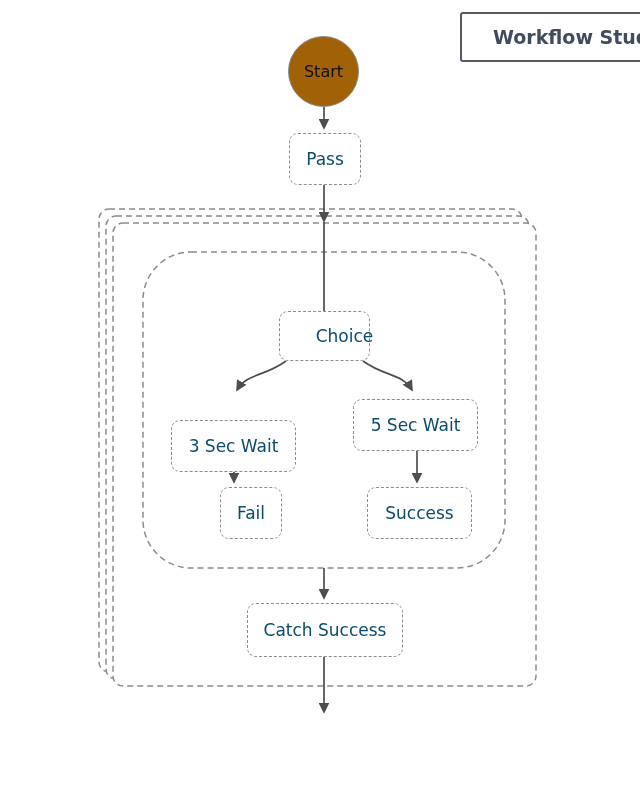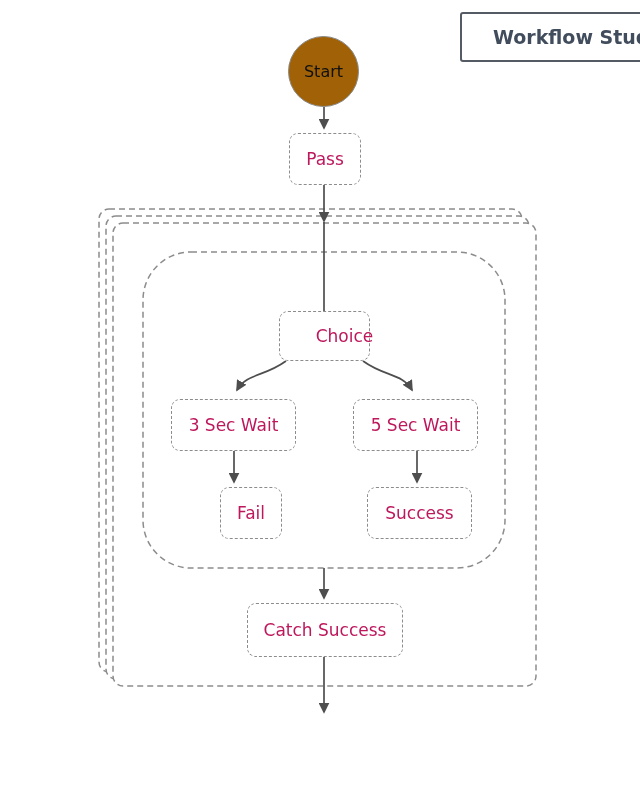--- a/index.html
+++ b/index.html
@@ -27,21 +27,21 @@
     position: absolute;
     z-index: 3;
     box-sizing: border-box;
     background: #ffffff;
     border: 1.6px dashed #8c8c8c;
     border-radius: 9px;
     display: flex;
     align-items: center;
     justify-content: center;
     font-size: 17px;
-    color: #be185d;
+    color: #0c4a6e;
     white-space: nowrap;
     cursor: pointer;
   }
   
   .terminal-node {
     position: absolute;
     z-index: 3;
     box-sizing: border-box;
     background: #a16207;
     border: 1.6px solid #8a8a8a;
@@ -50,21 +50,21 @@
     align-items: center;
     justify-content: center;
     font-size: 16px;
     color: #101010;
   }
   #node-start { left: 288px; top: 36px;  width: 71px; height: 71px; }
   #node-end   { left: 293px; top: 718px; width: 62px; height: 62px; }
 
   #node-pass    { left: 289px; top: 133px; width: 72px;  height: 52px; }
   #node-choice  { left: 279px; top: 311px; width: 91px;  height: 50px; padding-left: 40px; }
-  #node-wait3   { left: 171px; top: 399px; width: 125px; height: 52px; }
+  #node-wait3   { left: 171px; top: 420px; width: 125px; height: 52px; }
   #node-wait5   { left: 353px; top: 399px; width: 125px; height: 52px; }
   #node-fail    { left: 220px; top: 487px; width: 62px;  height: 52px; }
   #node-success { left: 367px; top: 487px; width: 105px; height: 52px; }
   #node-catch   { left: 247px; top: 603px; width: 156px; height: 54px; }
 
   
   #workflow-title-box {
     position: absolute;
     left: 460px; top: 12px;
     width: 242px; height: 50px;

